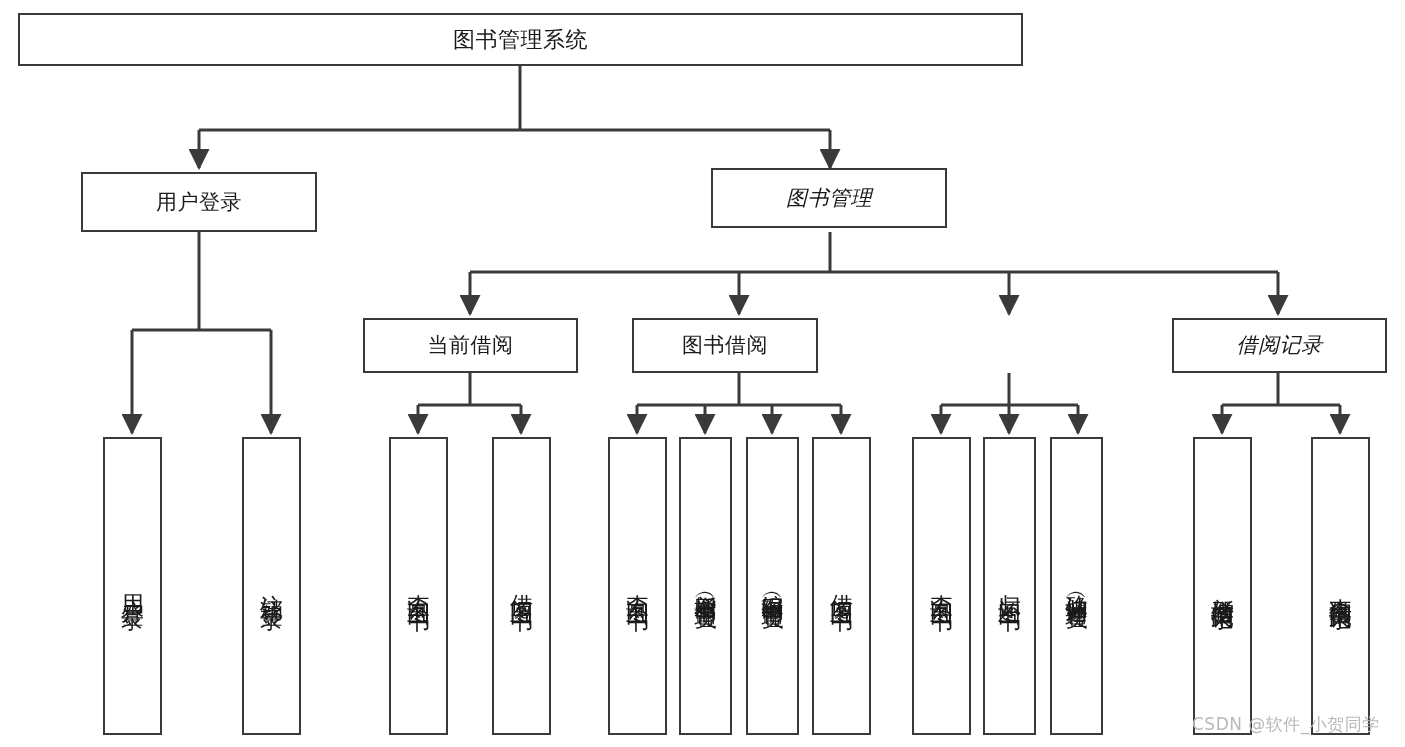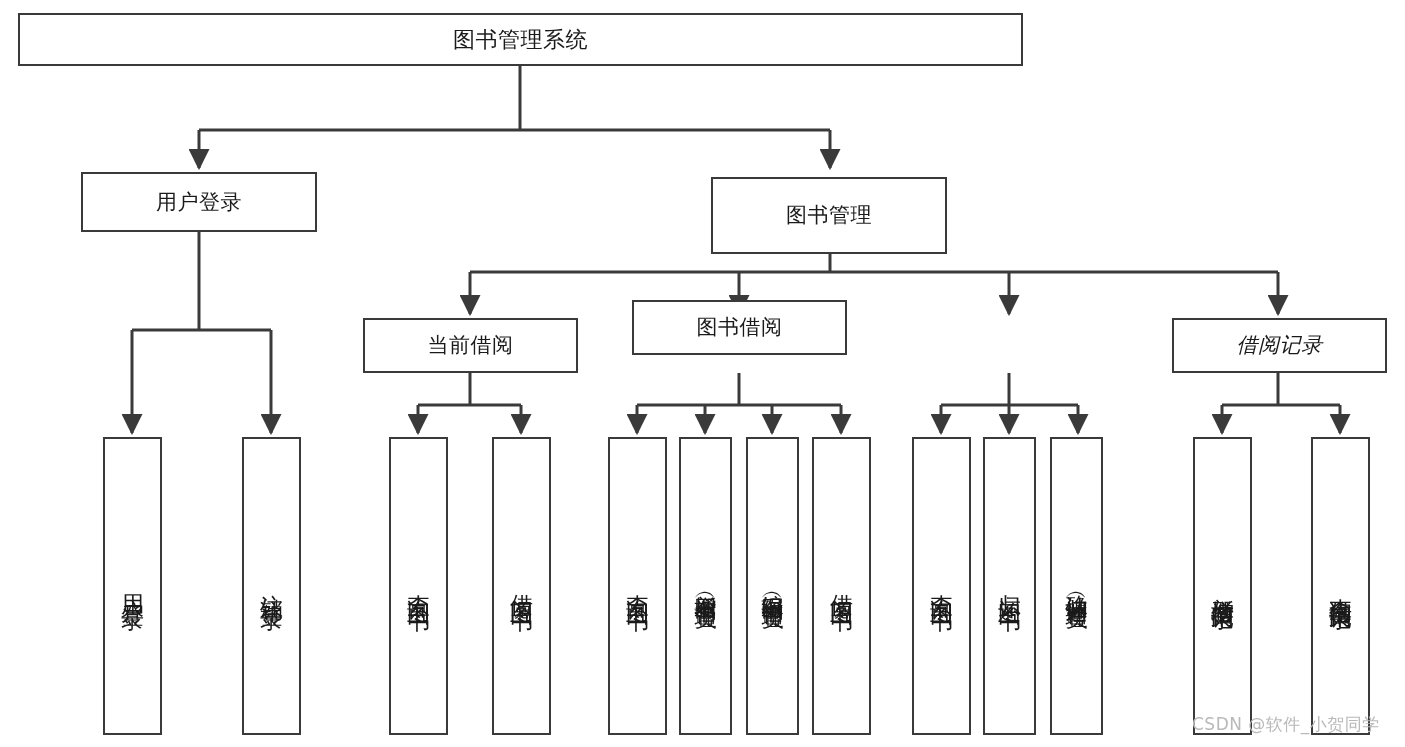--- a/index.html
+++ b/index.html
@@ -125,25 +125,25 @@
       <path d="M 1222 405 L 1340 405"></path>
       <path d="M 1222 405 L 1222 433" marker-end="url(#arrow)"></path>
       <path d="M 1340 405 L 1340 433" marker-end="url(#arrow)"></path>
     </g>
   </svg>
 
   <div class="node node-h node-root" style="left:18px; top:13px; width:1005px; height:53px;">图书管理系统</div>
 
   <div class="node node-h" style="left:81px; top:172px; width:236px; height:60px;">用户登录</div>
 
-  <div class="node node-h" style="left:711px; top:177px; width:236px; height:77px;">图书管理</div>
+  <div class="node node-h" style="left:711px; top:168px; width:236px; height:60px;font-style:italic;">图书管理</div>
 
   <div class="node node-h" style="left:363px; top:318px; width:215px; height:55px;">当前借阅</div>
 
-  <div class="node node-h" style="left:632px; top:300px; width:215px; height:55px;">图书借阅</div>
+  <div class="node node-h" style="left:632px; top:318px; width:186px; height:55px;">图书借阅</div>
 
 
   <div class="node node-h" style="left:1172px; top:318px; width:215px; height:55px;font-style:italic;">借阅记录</div>
 
   <div class="node node-v" style="left:103px; top:437px; width:59px; height:298px;">
     <span class="vtext">用户登录</span>
   </div>
 
   <div class="node node-v" style="left:242px; top:437px; width:59px; height:298px;">
     <span class="vtext">注销登录</span>

